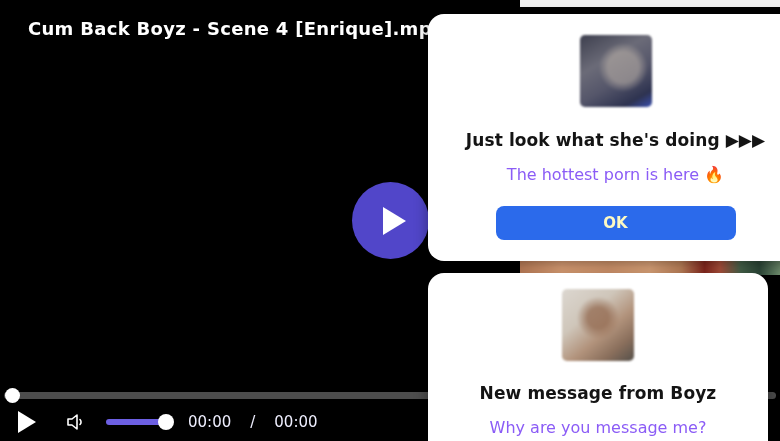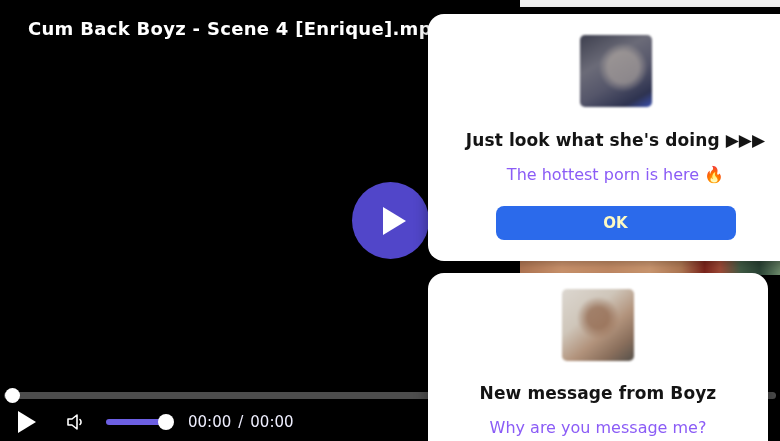--- a/index.html
+++ b/index.html
@@ -59,21 +59,21 @@
     position:relative; margin-left:18px;
     width:60px; height:6px; border-radius:3px;
     background:#6c5fe2; cursor:pointer;
   }
   .volume-handle {
     position:absolute; right:-8px; top:-5px;
     width:16px; height:16px; border-radius:50%; background:#fff;
   }
   .time {
     margin-left:22px; color:#efefff; font-size:15px;
-    display:flex; align-items:center; gap:7px; white-space:nowrap;
+    display:flex; align-items:center; gap:19px; white-space:nowrap;
   }
 
   
   .behind-popup-top {
     position:absolute; left:520px; top:0; width:260px; height:7px;
     background:#f0f0f0;
   }
   .bg-image-strip {
     position:absolute; left:520px; top:253px; width:260px; height:22px;
     background:linear-gradient(90deg,

